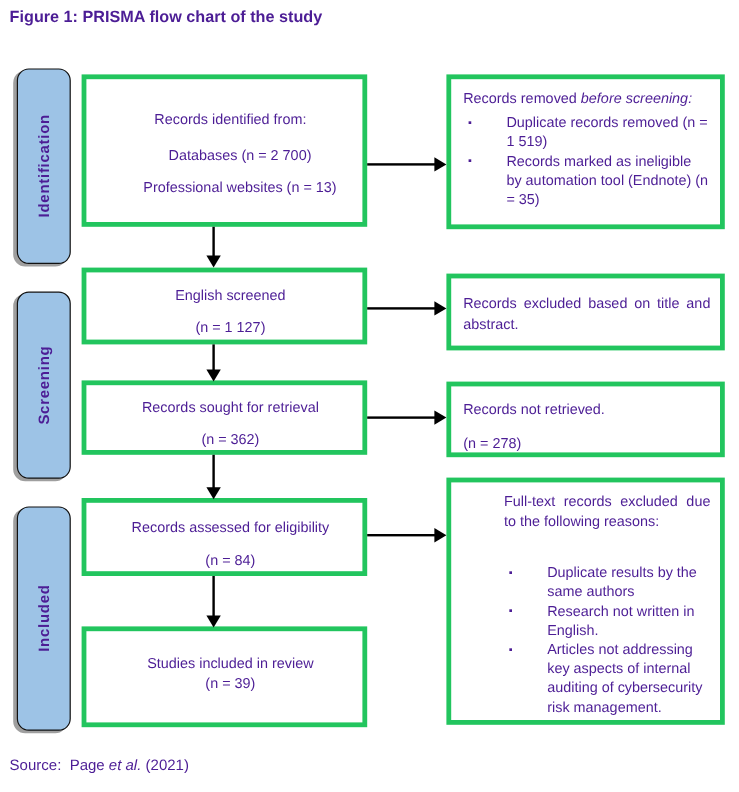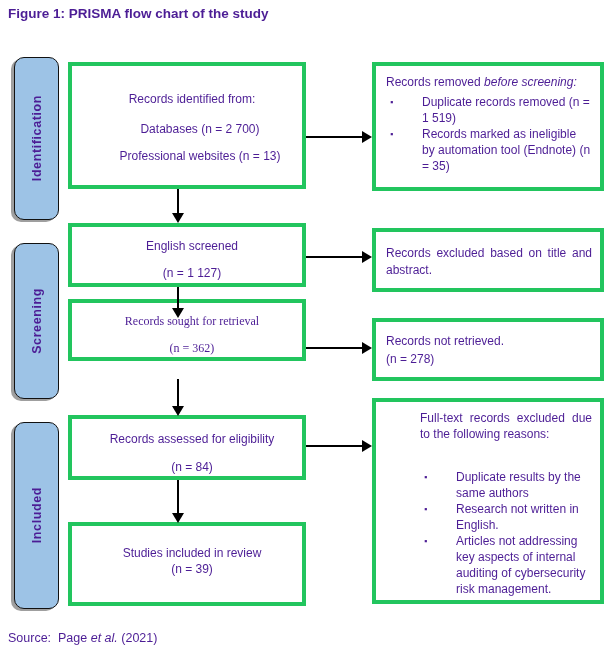--- a/index.html
+++ b/index.html
@@ -33,34 +33,34 @@
   .box p{margin:0;white-space:pre-wrap;}
   .main-box{left:68px;width:238px;padding:0 8px 0 18px;text-align:center;}
   .side-box{left:372px;width:232px;padding:8px 8px 6px 10px;line-height:16px;}
   .box-identified{top:62px;height:127px;}
   .box-identified .l1{margin-top:25px;}
   .box-identified .l2{margin-top:14px;margin-left:16px;}
   .box-identified .l3{margin-top:11px;margin-left:16px;}
   .box-screened{top:223px;height:64px;}
   .box-screened .l1{margin-top:11px;}
   .box-screened .l2{margin-top:11px;}
-  .box-retrieval{top:299px;height:62px;font-family:Liberation Serif, serif;}
+  .box-retrieval{top:317px;height:62px;}
   .box-retrieval .l1{margin-top:10px;}
   .box-retrieval .l2{margin-top:11px;}
   .box-eligibility{top:415px;height:65px;}
   .box-eligibility .l1{margin-top:12px;}
   .box-eligibility .l2{margin-top:12px;}
   .box-included{top:522px;height:84px;}
   .box-included .l1{margin-top:19px;}
   .box-included .l2{margin-top:0;}
   .box-removed{top:62px;height:129px;}
   .box-excluded-title{top:228px;height:64px;text-align:justify;padding-top:13px;line-height:17px;}
   .box-not-retrieved{top:318px;height:63px;}
   .box-not-retrieved .l1{margin-top:3px;}
-  .box-not-retrieved .l2{margin-top:2px;}
+  .box-not-retrieved .l2{margin-top:12px;}
   .box-fulltext{top:398px;height:206px;padding-left:44px;}
   .box-fulltext .heading{text-align:justify;}
   .bullets{margin-top:4px;}
   .bullets-gap{margin-top:27px;}
   .bullet-row{display:flex;}
   .bullet-marker{width:36px;flex:0 0 36px;font-size:9px;padding-left:4px;box-sizing:border-box;}
   .bullet-text{flex:1;}
   .rich{white-space:pre-wrap;}
   .it{font-style:italic;}
   

